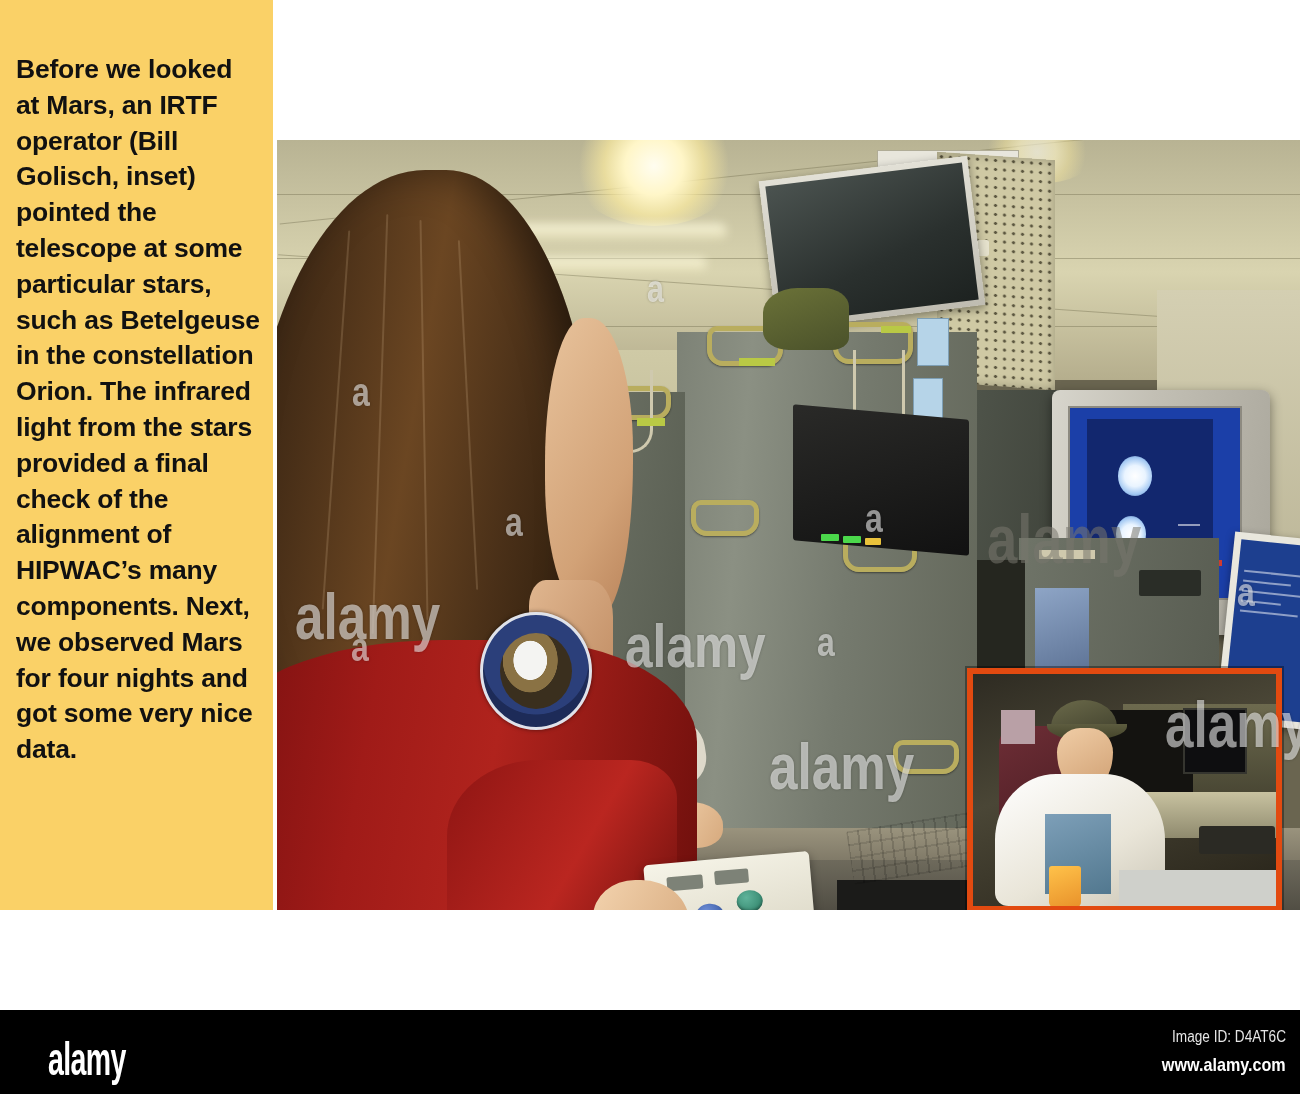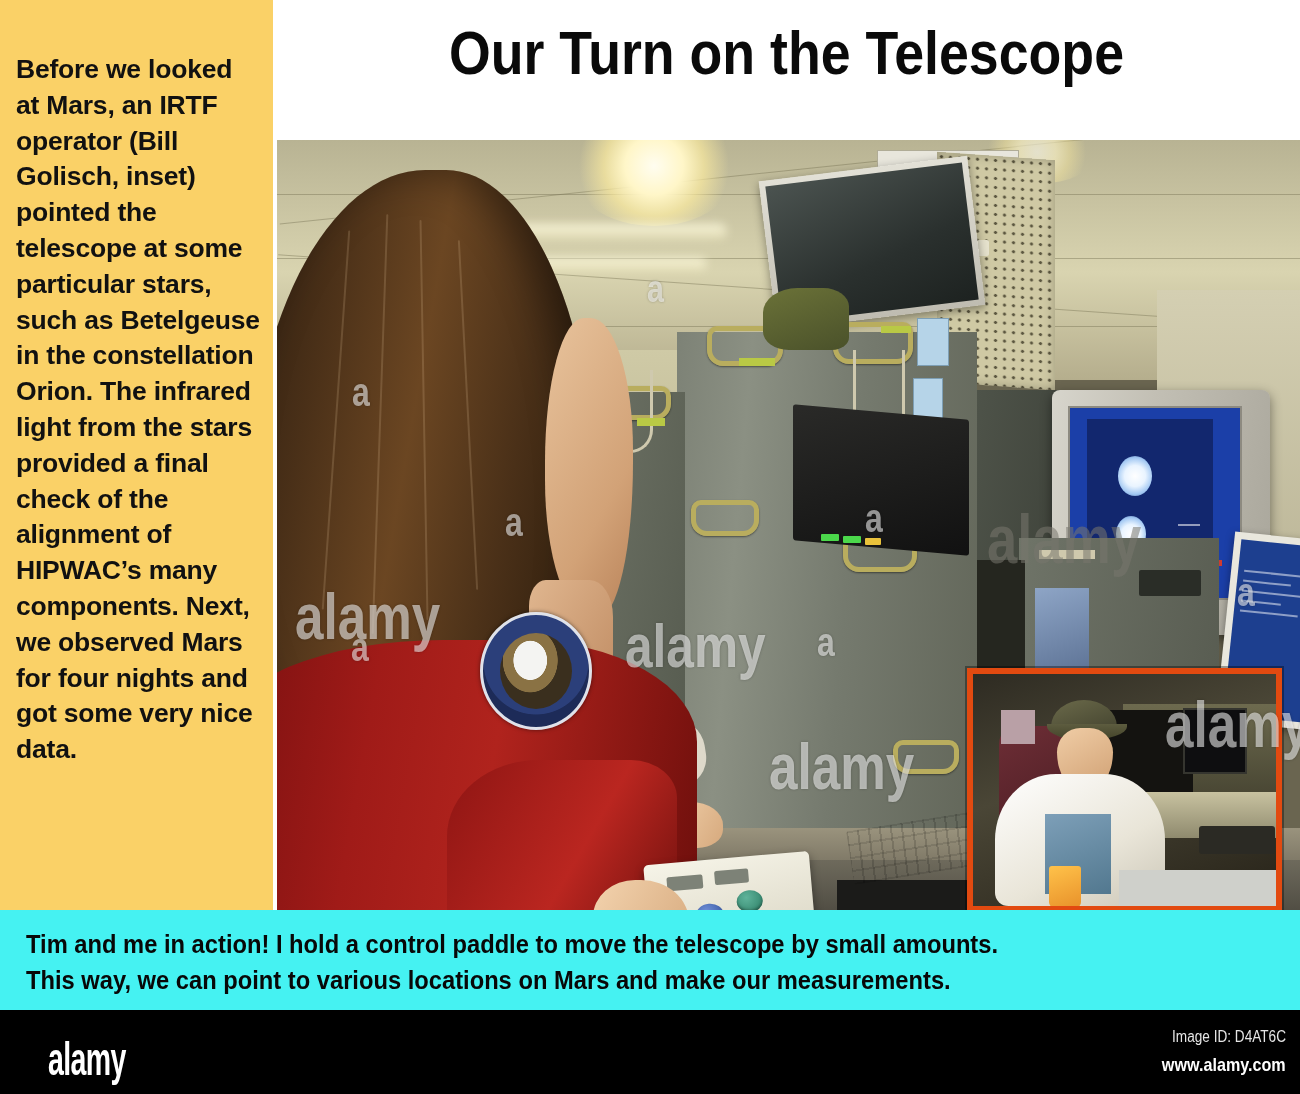--- a/index.html
+++ b/index.html
@@ -258,23 +258,20 @@
     transform:scaleX(.85);transform-origin:100% 50%;
   }
 </style>
 </head>
 <body>
 
 <div id="stage">
 
   <div class="slide">
 
-    <div class="title-band">
-      <div class="title-text">Our Turn on the Telescope</div>
-    </div>
 
     <div class="sidebar">
       <p class="sidebar-text">Before we looked at Mars, an IRTF operator (Bill Golisch, inset) pointed the telescope at some particular stars, such as Betelgeuse in the constellation Orion. The infrared light from the stars provided a final check of the alignment of HIPWAC’s many components. Next, we observed Mars for four nights and got some very nice data.</p>
     </div>
 
     <div class="photo">
 
       <div class="ph ceiling">
         <div class="ceil-seam" style="top:54px;"></div>
         <div class="ceil-seam" style="top:118px;"></div>
@@ -431,24 +428,20 @@
       <span class="wm" style="left:348px;top:470px;font-size:62px;">alamy</span>
       <span class="wm" style="left:540px;top:480px;font-size:40px;">a</span>
       <span class="wm dark" style="left:710px;top:360px;font-size:68px;">alamy</span>
       <span class="wm" style="left:960px;top:430px;font-size:40px;">a</span>
       <span class="wm" style="left:588px;top:356px;font-size:40px;">a</span>
       <span class="wm" style="left:492px;top:590px;font-size:64px;">alamy</span>
       <span class="wm" style="left:190px;top:760px;font-size:40px;">a</span>
       <span class="wm" style="left:888px;top:548px;font-size:64px;">alamy</span>
     </div>
 
-    <div class="caption">
-      <p>Tim and me in action! I hold a control paddle to move the telescope by small amounts.</p>
-      <p>This way, we can point to various locations on Mars and make our measurements.</p>
-    </div>
   </div>
 
   <div class="footer">
     <div class="alamy-logo">alamy</div>
     <div class="img-id">Image ID: D4AT6C</div>
     <div class="www">www.alamy.com</div>
   </div>
 
 </div>
 

